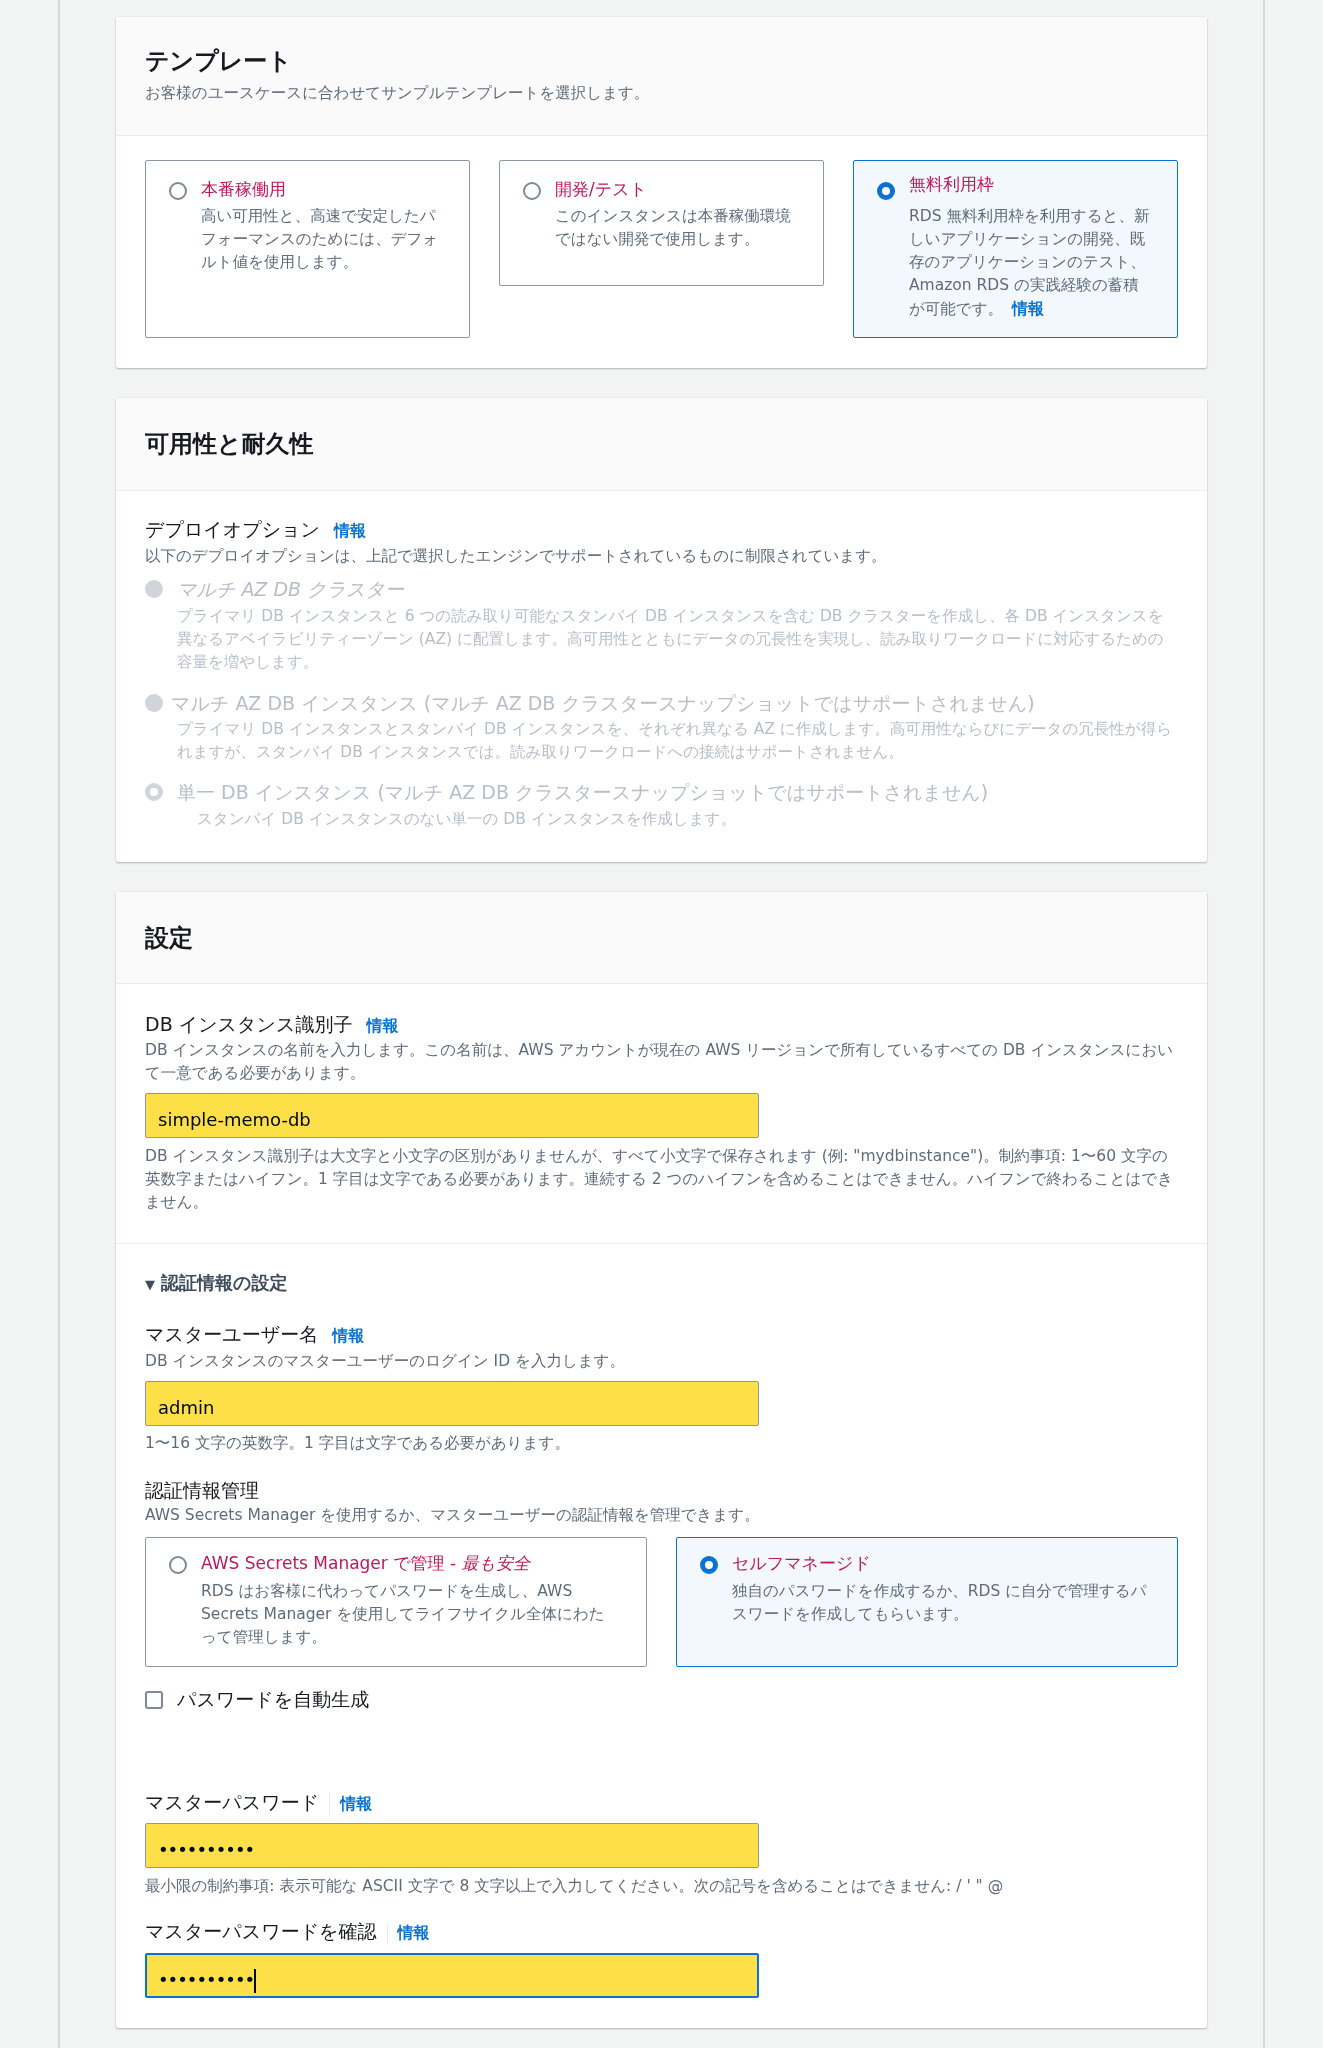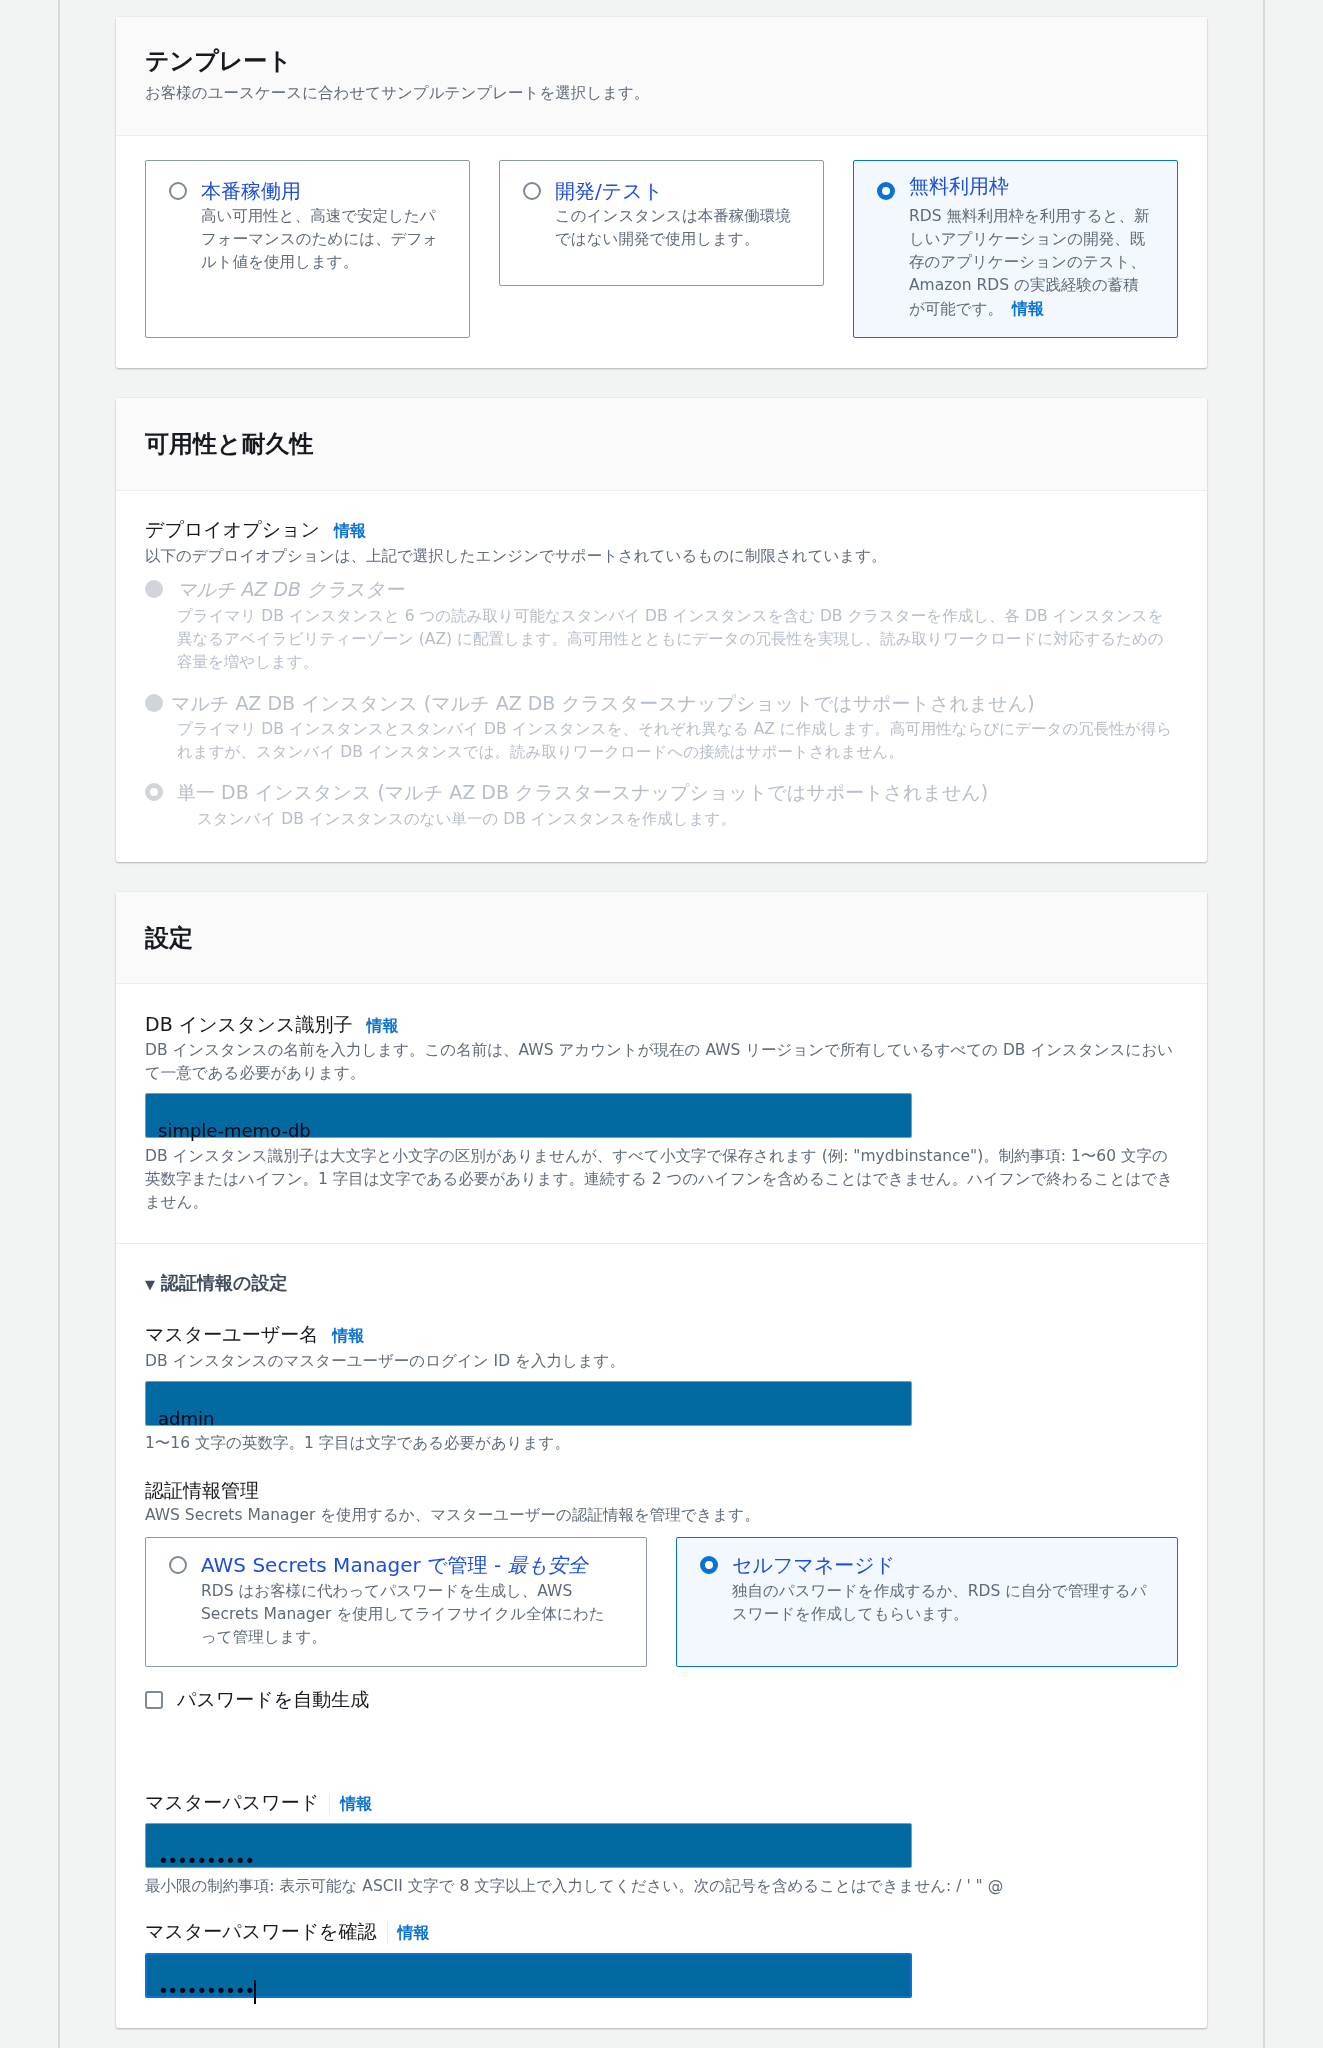--- a/index.html
+++ b/index.html
@@ -16,26 +16,26 @@
   .desc { font-size:15.5px; color:#5f6b7a; line-height:23px; white-space:normal; }
   .info { color:#0972d3; font-weight:bold; font-size:16px; margin-left:14px; }
   .sep { display:inline-block; width:1px; height:22px; background:#e9ebed; vertical-align:middle; margin-left:10px; }
   .tile { position:absolute; border:1px solid #8d99a8; border-radius:2px; background:#fff; box-sizing:border-box; }
   .tile.sel { border-color:#0972d3; background:#f2f8fd; }
   .radio { position:absolute; width:18px; height:18px; border-radius:50%; box-sizing:border-box;
            border:2px solid #7d8998; background:#fff; }
   .radio.on { border:5px solid #0972d3; }
   .radio.dis { border:none; background:#d1d5db; }
   .radio.dis-on { border:5px solid #d1d5db; background:#fff; }
-  .tile-title { position:absolute; font-size:20px; color:#1d4ed8; white-space:nowrap; }
+  .tile-title { position:absolute; font-size:17px; color:#be185d; white-space:nowrap; }
   .tile-desc { position:absolute; font-size:15.5px; color:#5f6b7a; line-height:23px; }
   .dis-title { position:absolute; font-size:19px; color:#b6bec9; white-space:nowrap; }
   .dis-desc { position:absolute; font-size:15.5px; color:#b6bec9; line-height:23px; }
-  .input { position:absolute; left:29px; width:767px; height:45px; border:1px solid #8d99a8; border-radius:2px;
-           box-sizing:border-box; background:#0369a1; font-size:18px; color:#000716; padding:15px 12px;
+  .input { position:absolute; left:29px; width:614px; height:45px; border:1px solid #8d99a8; border-radius:2px;
+           box-sizing:border-box; background:#fde047; font-size:18px; color:#000716; padding:4px 12px;
            line-height:43px; }
   .input.focus { border:2px solid #0972d3; line-height:41px; padding-left:11px; }
   .caret { display:inline-block; width:2px; height:24px; background:#000716; vertical-align:middle; }
   .divider { position:absolute; left:0; right:0; height:1px; background:#eaeded; }
   .checkbox { position:absolute; width:18px; height:18px; border:2px solid #7d8998; border-radius:3px; box-sizing:border-box; background:#fff; }
   .expander { position:absolute; font-size:18px; font-weight:bold; color:#414d5c; white-space:nowrap; }
 </style>
 </head>
 <body>
 

